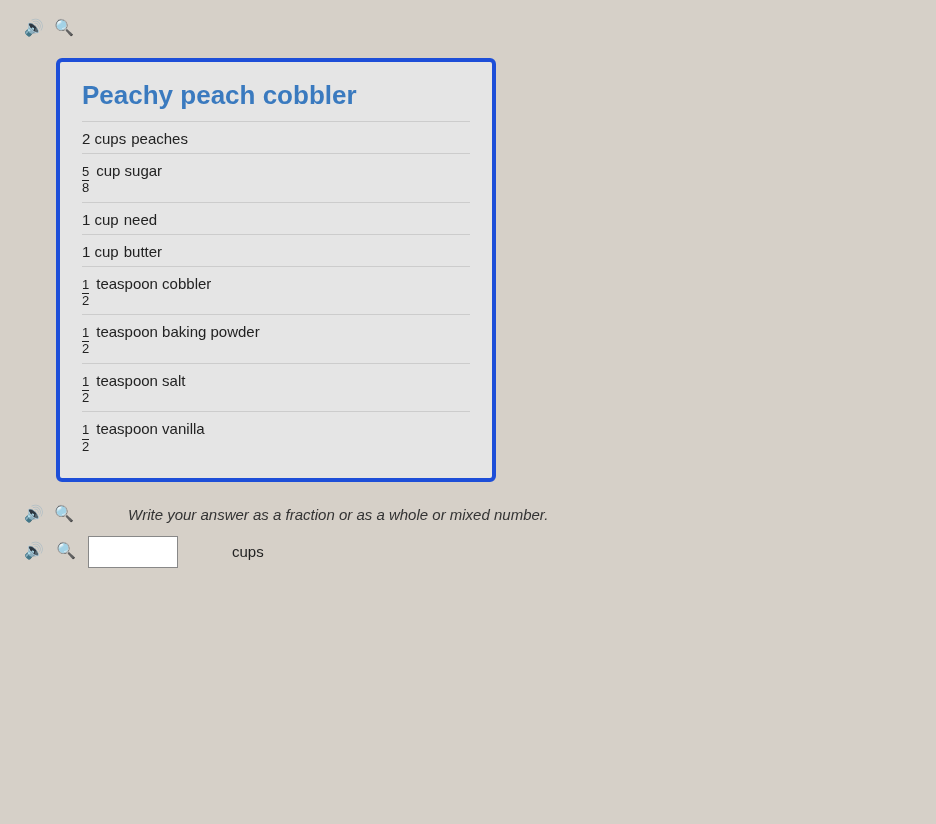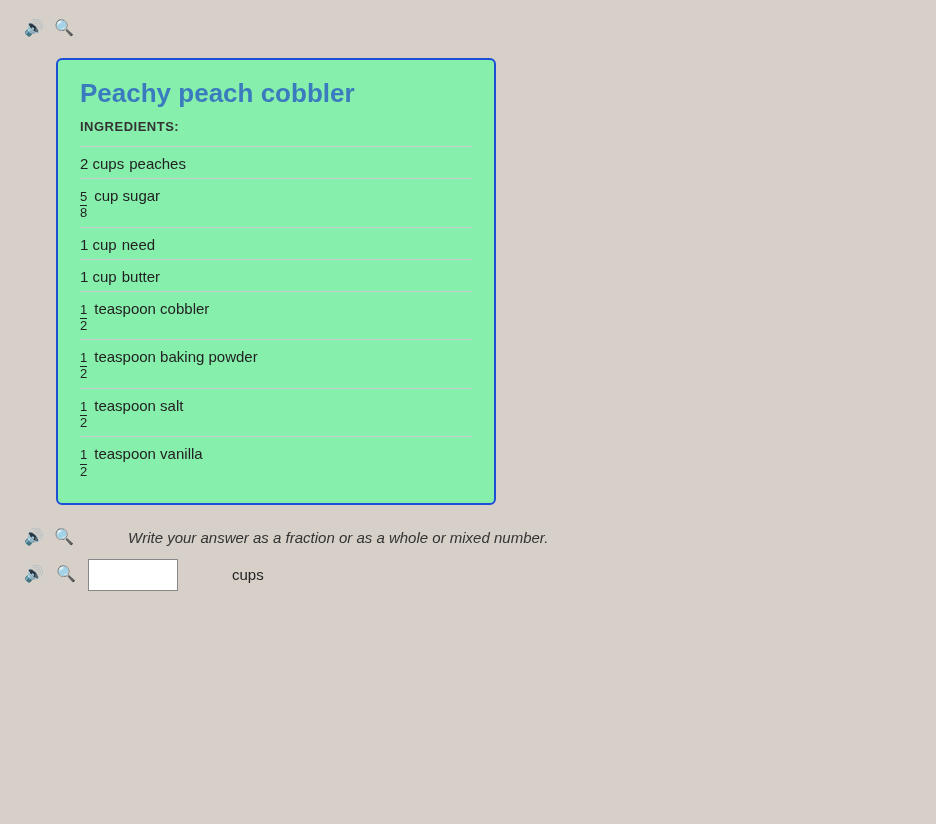--- a/index.html
+++ b/index.html
@@ -21,22 +21,22 @@
     }
 
     .question-text {
       font-size: 15px;
       color: #111;
       line-height: 1.4;
     }
 
     
     .recipe-card {
-      background: #86efac;
-      border: 2px solid #1d4ed8;
+      background: #e5e5e5;
+      border: 4px solid #1d4ed8;
       border-radius: 6px;
       padding: 18px 22px 18px 22px;
       width: 440px;
       margin-left: 32px;
       margin-bottom: 22px;
     }
 
     .recipe-title {
       font-size: 26px;
       font-weight: bold;
@@ -145,21 +145,20 @@
 </head>
 <body>
 
 <div class="question-row">
   <span class="icon-speaker">🔊</span>
   <span class="icon-zoom">🔍</span>
 </div>
 
 <div class="recipe-card">
   <div class="recipe-title">Peachy peach cobbler</div>
-  <div class="ingredients-label">INGREDIENTS:</div>
 
   <div id="ingredients-container">
       <div class="ingredient-row">
         <span>2 cups </span>
         <span>peaches</span>
       </div>
       <div class="ingredient-row">
         <span class="fraction">
           <span class="numerator">5</span>
           <span class="denominator">8</span>

